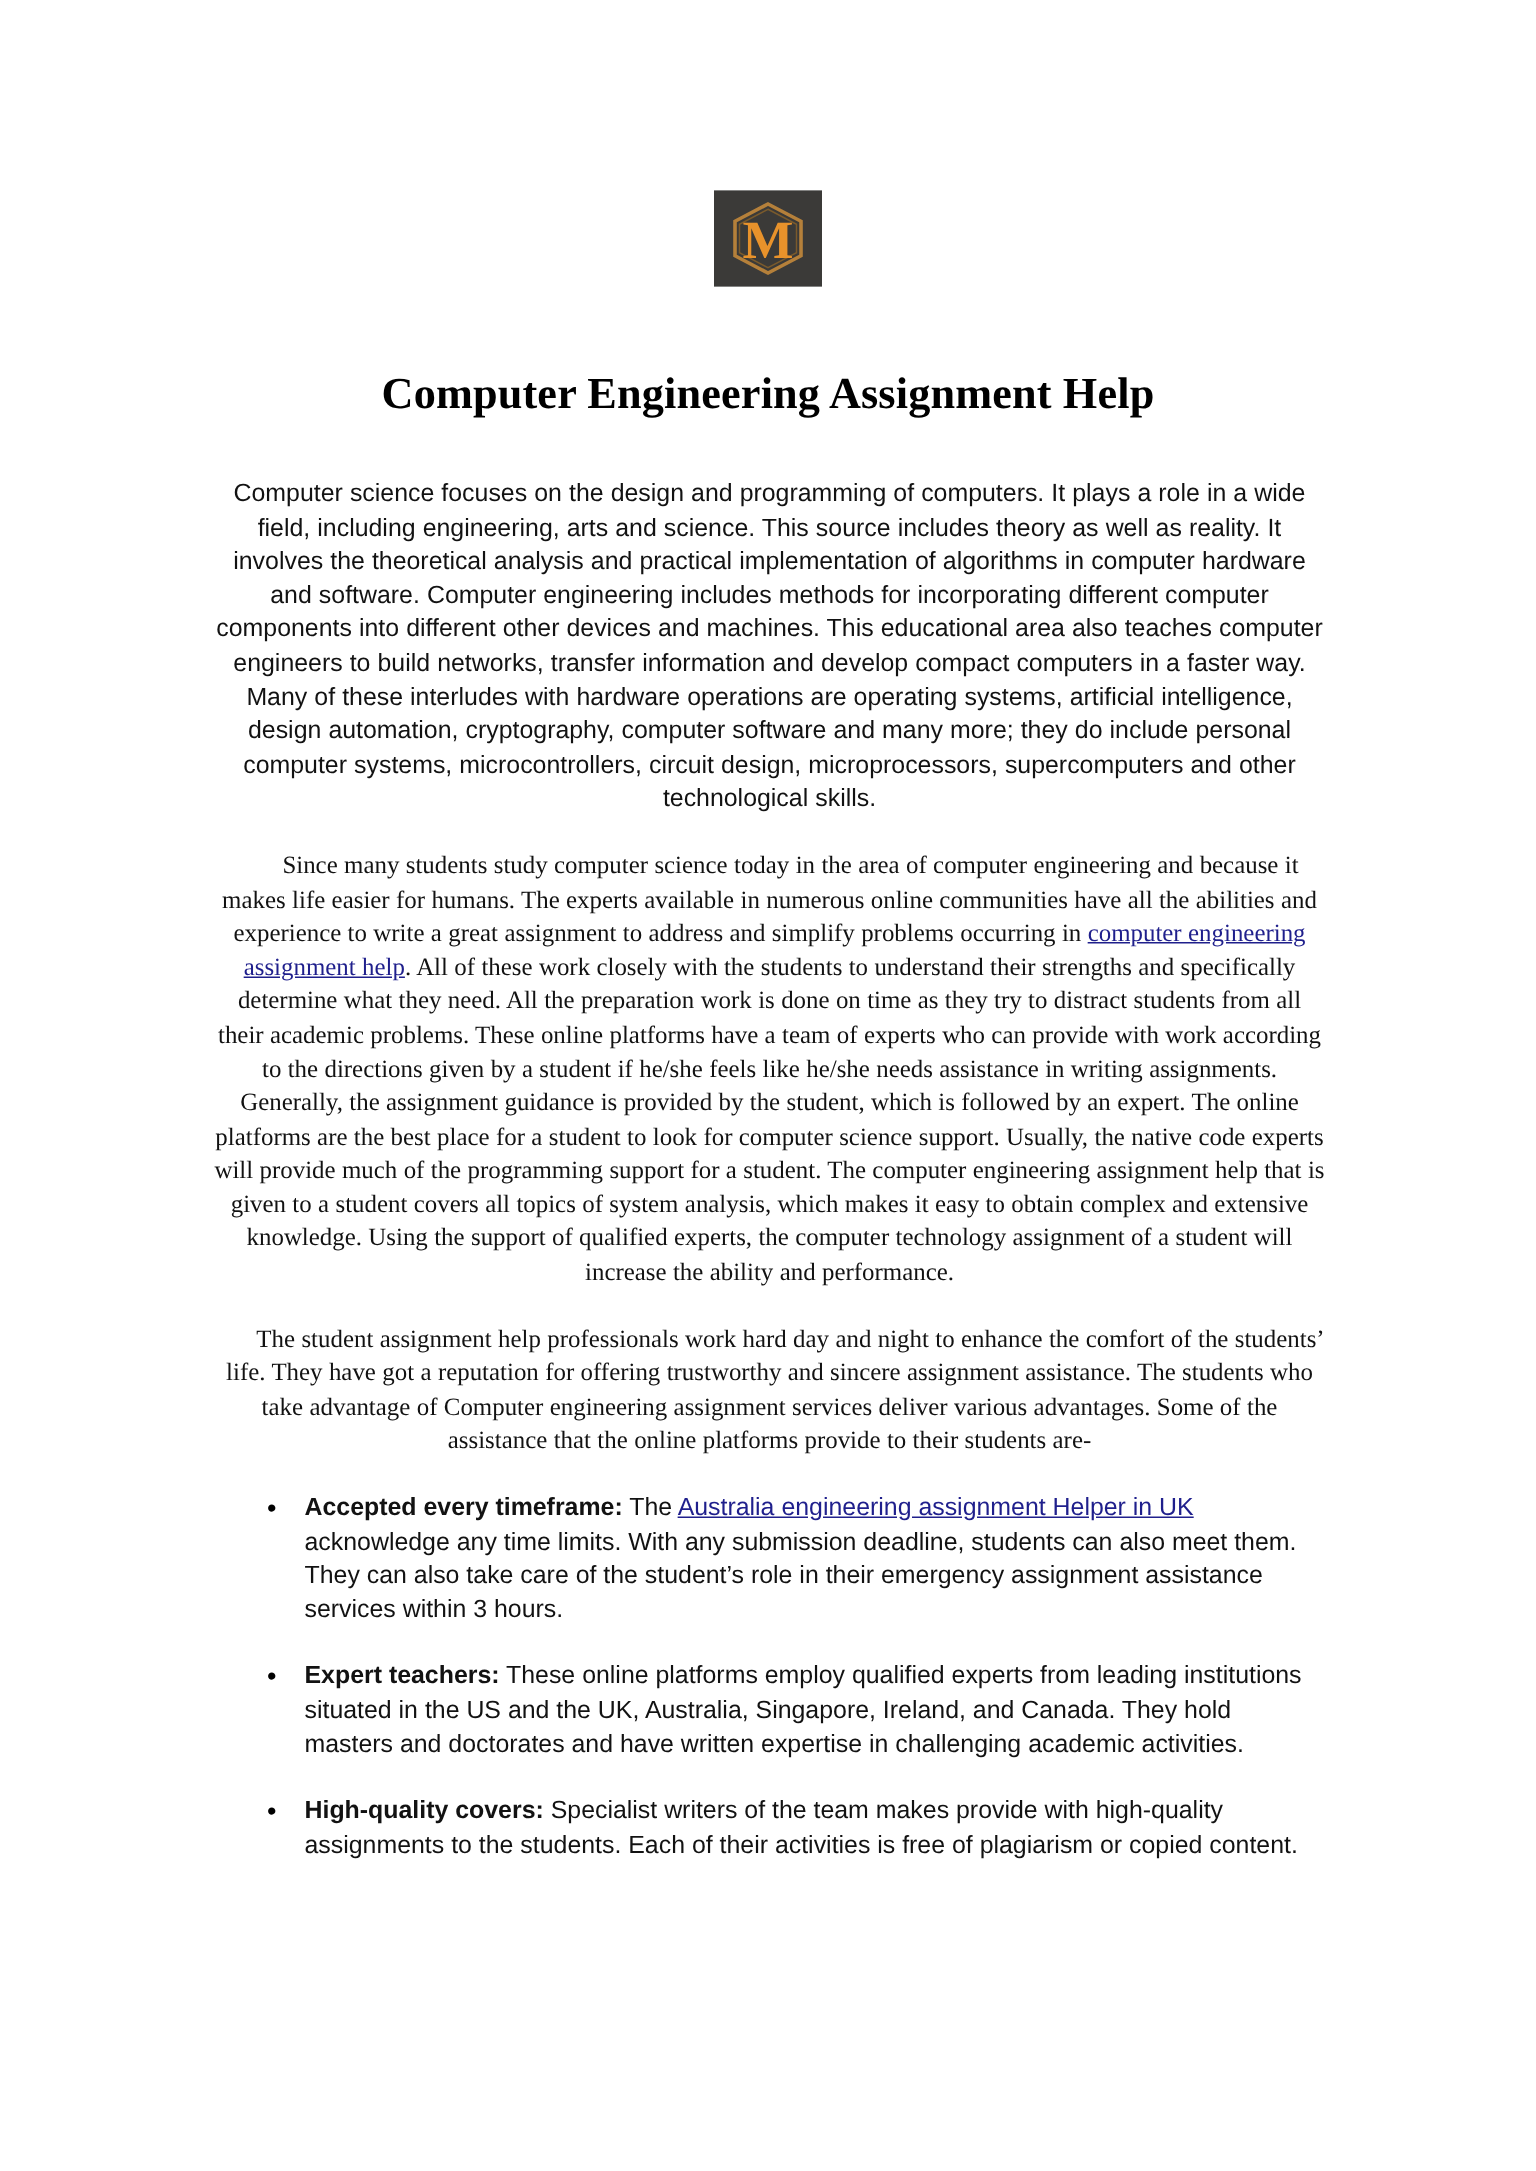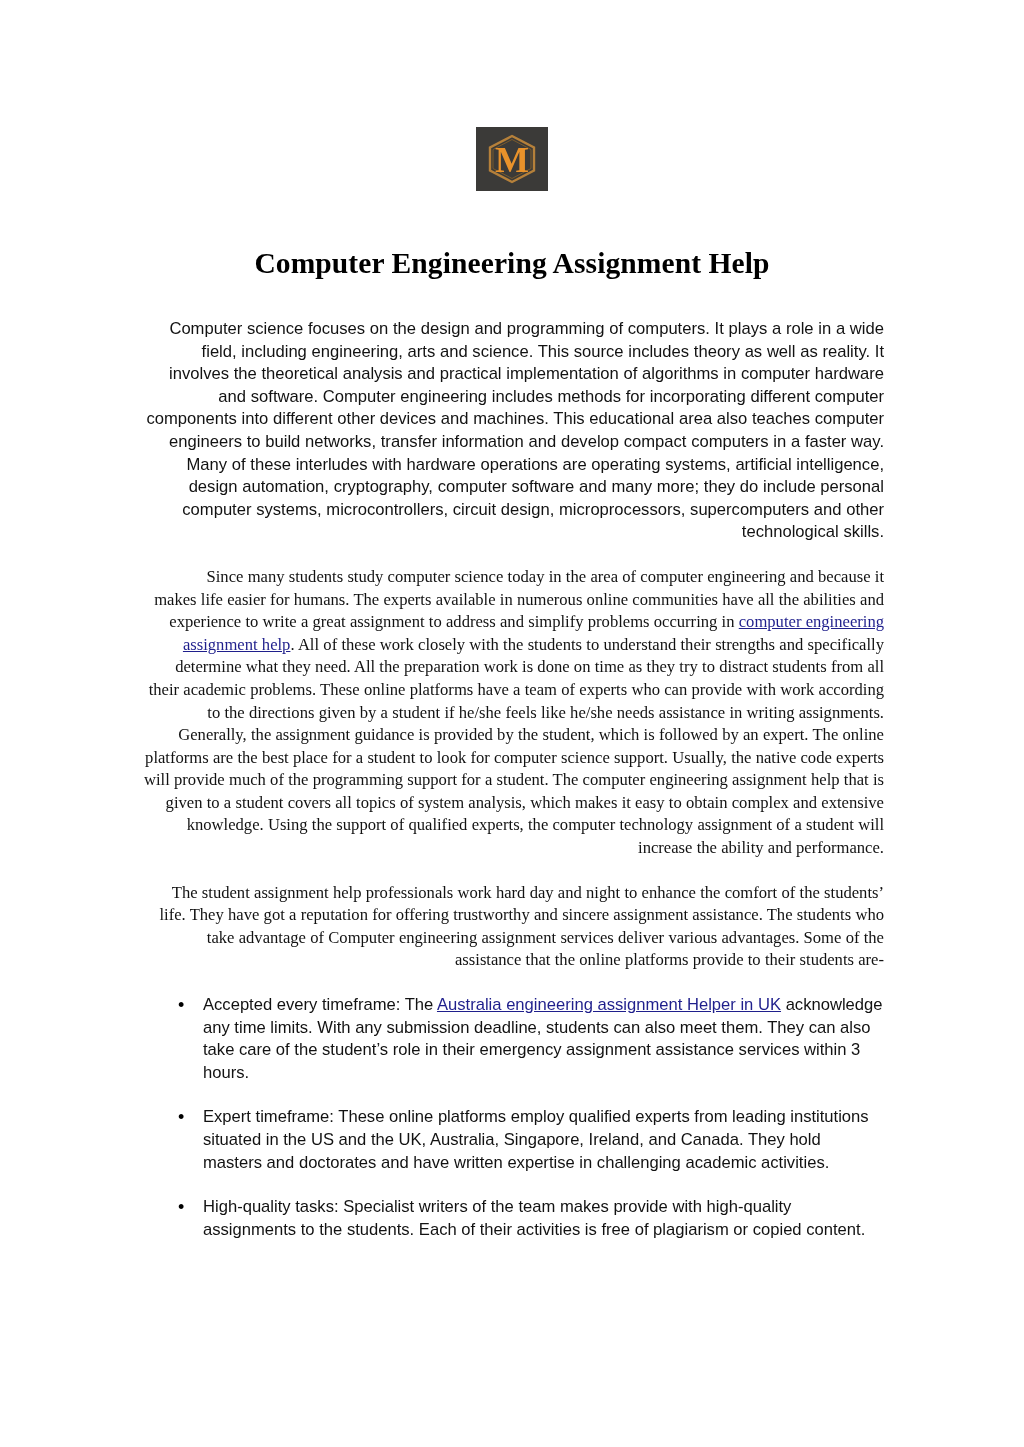--- a/index.html
+++ b/index.html
@@ -60,21 +60,21 @@
     left: 142px;
     top: 318px;
     width: 742px;
   }
 
   p.para {
     margin: 0 0 22px 0;
     font-size: 16.6px;
     line-height: 22.6px;
     color: #121212;
-    text-align: right;
+    text-align: center;
     word-spacing: 0.1px;
   }
   p.para.indent {
     text-indent: 28px;
     font-family: Liberation Serif, serif;
   }
 
   a.doc-link {
     color: #1f1f8c;
     text-decoration: underline;
@@ -95,21 +95,21 @@
   }
   ul.bullets > li .bullet-dot {
     position: absolute;
     left: 36px;
     top: 0px;
     font-size: 18px;
     line-height: 22.6px;
     color: #000;
   }
   .lead {
-    font-weight: normal;
+    font-weight: bold;
   }
 </style>
 </head>
 <body>
 
 <div class="page">
 
   <div class="logo-wrap">
     <div class="logo-box">
       <svg width="72" height="64" viewBox="0 0 72 64" xmlns="http://www.w3.org/2000/svg">
@@ -133,22 +133,22 @@
 
     <p class="para indent">The student assignment help professionals work hard day and night to enhance the comfort of the students’ life. They have got a reputation for offering trustworthy and sincere assignment assistance. The students who take advantage of Computer engineering assignment services deliver various advantages. Some of the assistance that the online platforms provide to their students are-</p>
 
     <ul class="bullets">
 
       <li>
         <span class="bullet-dot">•</span><span class="lead">Accepted every timeframe:</span><span> The </span><a href="#" class="doc-link">Australia engineering assignment Helper in UK</a><span> acknowledge any time limits. With any submission deadline, students can also meet them. They can also take care of the student’s role in their emergency assignment assistance services within 3 hours.</span>
       </li>
 
       <li>
-        <span class="bullet-dot">•</span><span class="lead">Expert timeframe:</span><span> These online platforms employ qualified experts from leading institutions situated in the US and the UK, Australia, Singapore, Ireland, and Canada. They hold masters and doctorates and have written expertise in challenging academic activities.</span>
+        <span class="bullet-dot">•</span><span class="lead">Expert teachers:</span><span> These online platforms employ qualified experts from leading institutions situated in the US and the UK, Australia, Singapore, Ireland, and Canada. They hold masters and doctorates and have written expertise in challenging academic activities.</span>
       </li>
 
       <li>
-        <span class="bullet-dot">•</span><span class="lead">High-quality tasks:</span><span> Specialist writers of the team makes provide with high-quality assignments to the students. Each of their activities is free of plagiarism or copied content.</span>
+        <span class="bullet-dot">•</span><span class="lead">High-quality covers:</span><span> Specialist writers of the team makes provide with high-quality assignments to the students. Each of their activities is free of plagiarism or copied content.</span>
       </li>
 
     </ul>
   </div>
 </div>
 
 </body></html>

